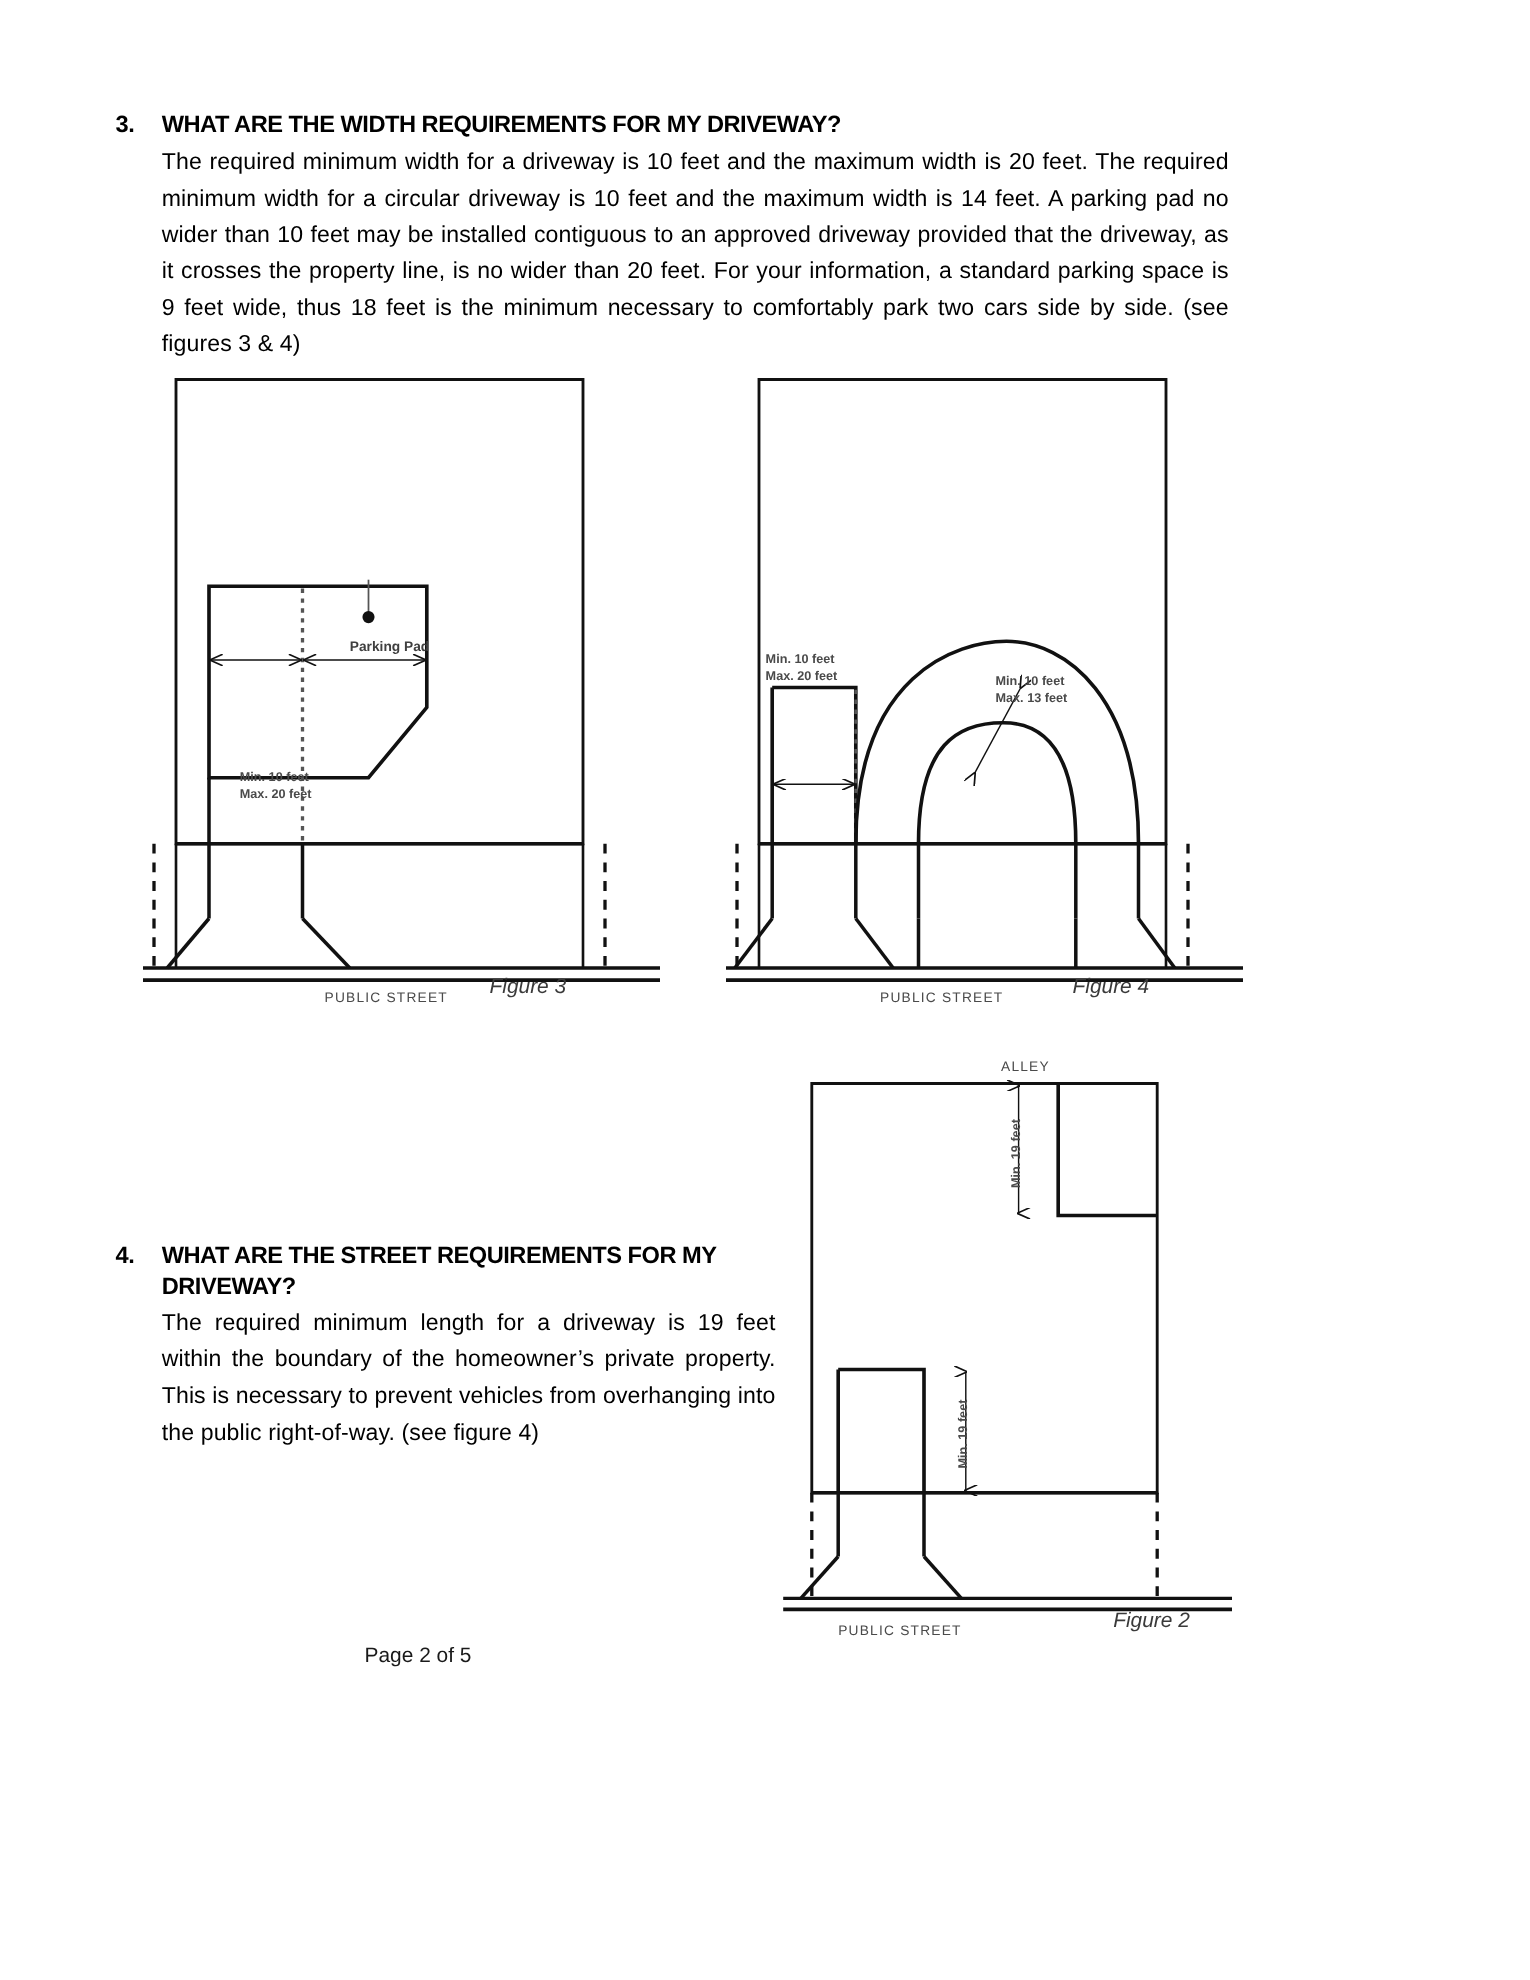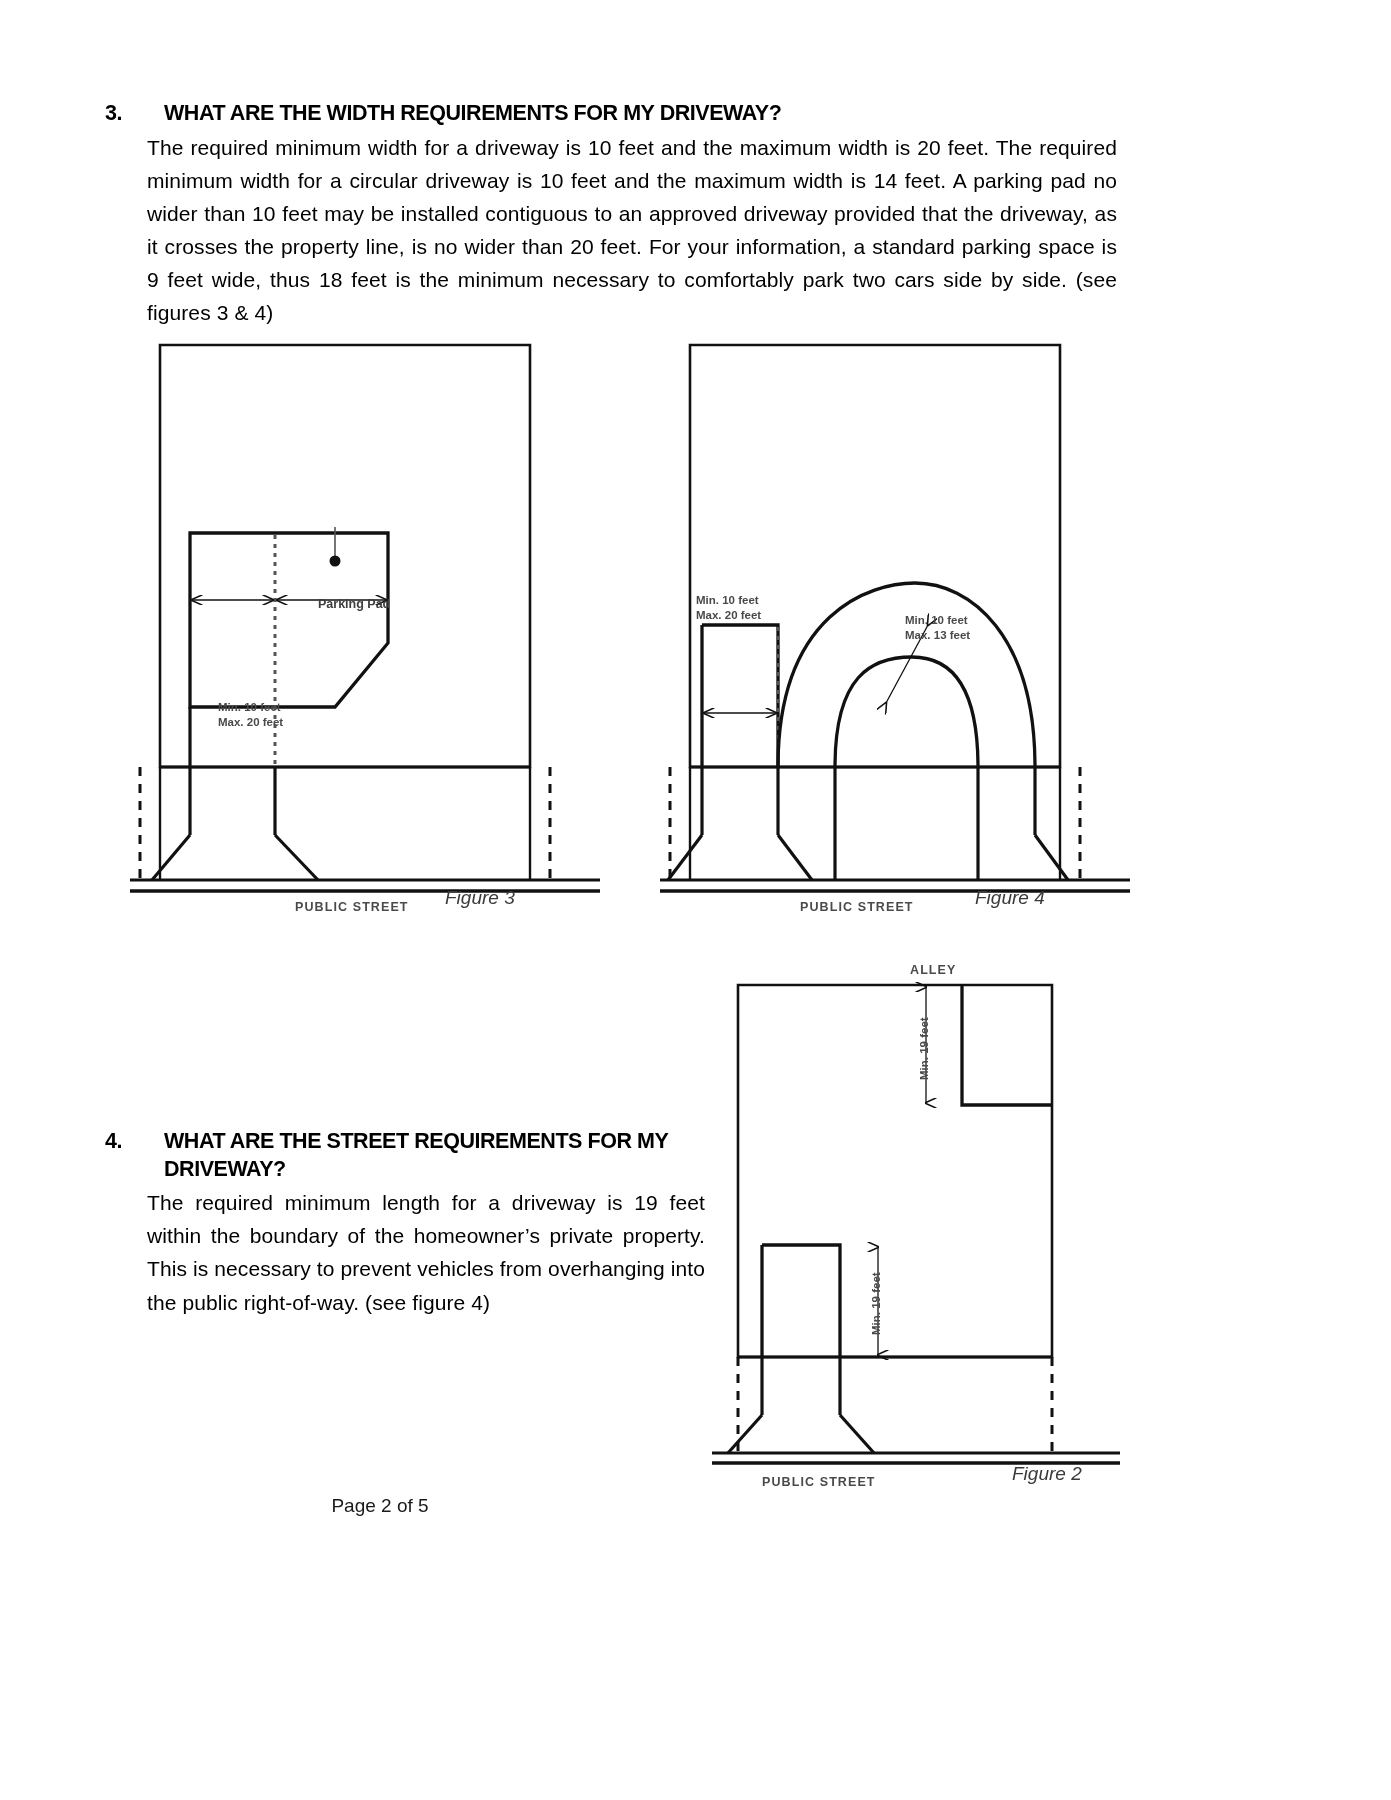--- a/index.html
+++ b/index.html
@@ -34,21 +34,21 @@
     font-size: 21.5px;
     letter-spacing: -0.45px;
     line-height: 1.28;
   }
   .sec-num {
     width: 42px;
     flex: 0 0 42px;
     font-weight: bold;
     font-size: 21.5px;
   }
-  .sec-title { flex: 1; margin-left: 17px; }
+  .sec-title { flex: 1; }
 
   .sec-body {
     margin-left: 42px;
     font-size: 21px;
     line-height: 1.58;
     text-align: justify;
     font-weight: 300;
     letter-spacing: 0.1px;
   }
   .sec-body p { margin: 0; }
@@ -75,21 +75,21 @@
     color: #3a3a3a;
     font-family: "Liberation Sans", sans-serif;
     white-space: nowrap;
     text-align: right;
   }
   .street-label {
     position: absolute;
     font-size: 12.5px;
     letter-spacing: 1.1px;
     color: #4a4a4a;
-    font-weight: bold;
+    font-weight: normal;
     white-space: nowrap;
   }
   .dim-label {
     position: absolute;
     font-size: 11.5px;
     color: #4a4a4a;
     line-height: 1.32;
     white-space: nowrap;
     font-weight: bold;
   }
@@ -173,21 +173,21 @@
           <path d="M1,0 L10,4 L1,8" fill="none" stroke="#111" stroke-width="1.2"></path>
         </marker>
       </defs>
       <line x1="62" y1="265" x2="143" y2="265" stroke="#111" stroke-width="1.3" marker-start="url(#a3l)" marker-end="url(#a3r)"></line>
       <line x1="147" y1="265" x2="256" y2="265" stroke="#111" stroke-width="1.3" marker-start="url(#a3l)" marker-end="url(#a3r)"></line>
 
       <line x1="205" y1="224" x2="205" y2="192" stroke="#555" stroke-width="1.6"></line>
       <circle cx="205" cy="226" r="5.5" fill="#111"></circle>
     </svg>
 
-    <div class="pad-label" style="left:188px; top:262px;">Parking Pad</div>
+    <div class="pad-label" style="left:188px; top:246px;">Parking Pad</div>
 
     <div class="dim-label" style="left:88px; top:365px;">
       <div>Min. 10 feet</div>
       <div>Max. 20 feet</div>
     </div>
 
     <div class="street-label" style="left:165px; top:565px;">PUBLIC STREET</div>
 
     <div class="fig-caption" style="left:315px; top:552px;">Figure 3</div>
   </div>

